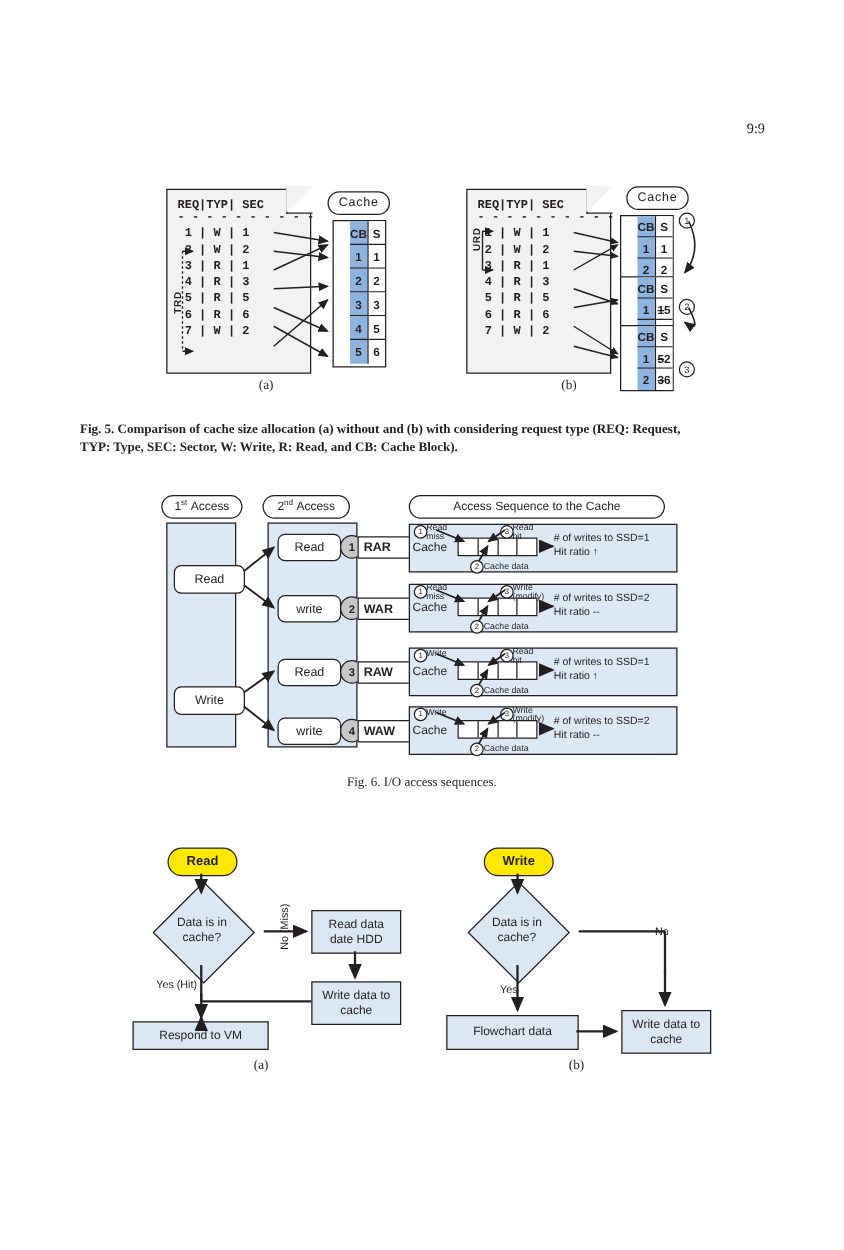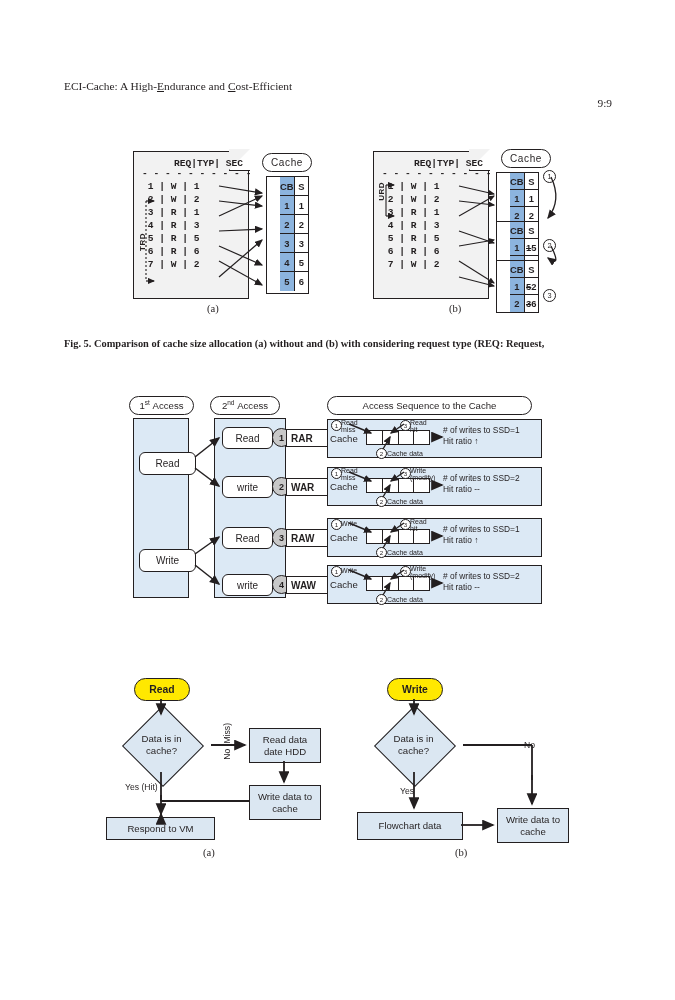--- a/index.html
+++ b/index.html
@@ -42,21 +42,21 @@
     border-left:1.6px solid #231f20;border-bottom:1.6px solid #231f20;
     top:-1.6px;right:-1.6px;
     transform:none;
   }
   .doc-fold:after{
     content:"";position:absolute;left:-1px;top:-1px;width:0;height:0;
     border-left:21px solid #f2f2f2;border-bottom:21px solid transparent;
   }
 
   .reqtbl{position:absolute;font-family:"Liberation Mono", monospace;font-weight:bold;font-size:9.6px;}
-  .reqtbl .hdr{display:block;letter-spacing:0px;white-space:pre;margin-left:32px;}
+  .reqtbl .hdr{display:block;letter-spacing:0px;white-space:pre;}
   .reqtbl .dash{display:block;white-space:pre;letter-spacing:0px;margin-top:-1px;}
   .reqtbl .row{display:block;white-space:pre;}
 
   .cachepill{
     position:absolute;border:1.7px solid #231f20;border-radius:10px;
     background:#ffffff;font-family:"Liberation Sans",sans-serif;font-size:10px;
     display:flex;align-items:center;justify-content:center;letter-spacing:.6px;
   }
 
   .ctbl{position:absolute;border:1.6px solid #231f20;box-sizing:border-box;background:#fff;}
@@ -142,21 +142,20 @@
   .f7edge{position:absolute;font-family:"Liberation Sans",sans-serif;font-size:8.6px;}
   .f7edge.vert{writing-mode:vertical-rl;transform:rotate(180deg);}
   svg.ov{position:absolute;left:0;top:0;width:675px;height:1000px;pointer-events:none;}
 </style>
 </head>
 <body>
 
 <div class="page">
 
   <div class="runhead">
-    <span class="ln"><span>ECI-Cache: A High-</span><span class="u">E</span><span>ndurance and </span><span class="u">C</span><span>ost-Efficient</span></span>
     <span class="pgno">9:9</span>
   </div>
 
   <div class="fig5">
 
     <div class="doc-sheet" style="left:133px;top:151px;width:116px;height:148px;">
       <div class="doc-fold"></div>
     </div>
     <div class="reqtbl" style="left:142px;top:158px;">
       <span class="hdr">REQ|TYP| SEC</span>
@@ -330,20 +329,21 @@
     </g>
 
     <g stroke="#231f20" stroke-width="1.3" fill="none" marker-end="url(#ah)">
       <path d="M551,177 Q562,200 548,218"></path>
       <path d="M551,246 Q562,268 548,258"></path>
     </g>
   </svg>
 
   <div class="caption" style="left:64px;top:337px;width:548px;font-weight:bold;">
     <span class="cap-indent">Fig. 5.  Comparison of cache size allocation (a) without and (b) with considering request type (REQ: Request,</span>
+    <span class="cap-indent">TYP: Type, SEC: Sector, W: Write, R: Read, and CB: Cache Block).</span>
   </div>
 
   <div>
 
     <div class="f6pill" style="left:129px;top:396px;width:63px;height:17px;">
       <span>1<sup style="font-size:6.5px;">st</sup>&nbsp;Access</span>
     </div>
     <div class="f6pill" style="left:210px;top:396px;width:68px;height:17px;">
       <span>2<sup style="font-size:6.5px;">nd</sup>&nbsp;Access</span>
     </div>
@@ -485,20 +485,21 @@
     </g>
 
     <g stroke="#231f20" stroke-width="1.8" fill="none" marker-end="url(#ah)">
       <path d="M433,437 L442,437"></path>
       <path d="M433,485 L442,485"></path>
       <path d="M433,536 L442,536"></path>
       <path d="M433,583 L442,583"></path>
     </g>
   </svg>
 
+  <div class="caption" style="left:0;top:620px;width:675px;text-align:center;">Fig. 6.  I/O access sequences.</div>
 
   <div>
 
     <div class="f7term" style="left:134px;top:678px;width:54px;height:21px;">Read</div>
 
     <div class="f7dia" style="left:112px;top:717px;width:99px;height:55px;">
       <div class="shape" style="left:22px;top:-0.5px;width:56px;height:56px;"></div>
       <div class="txt">
         <span><span>Data is in</span><br><span>cache?</span></span>
       </div>

